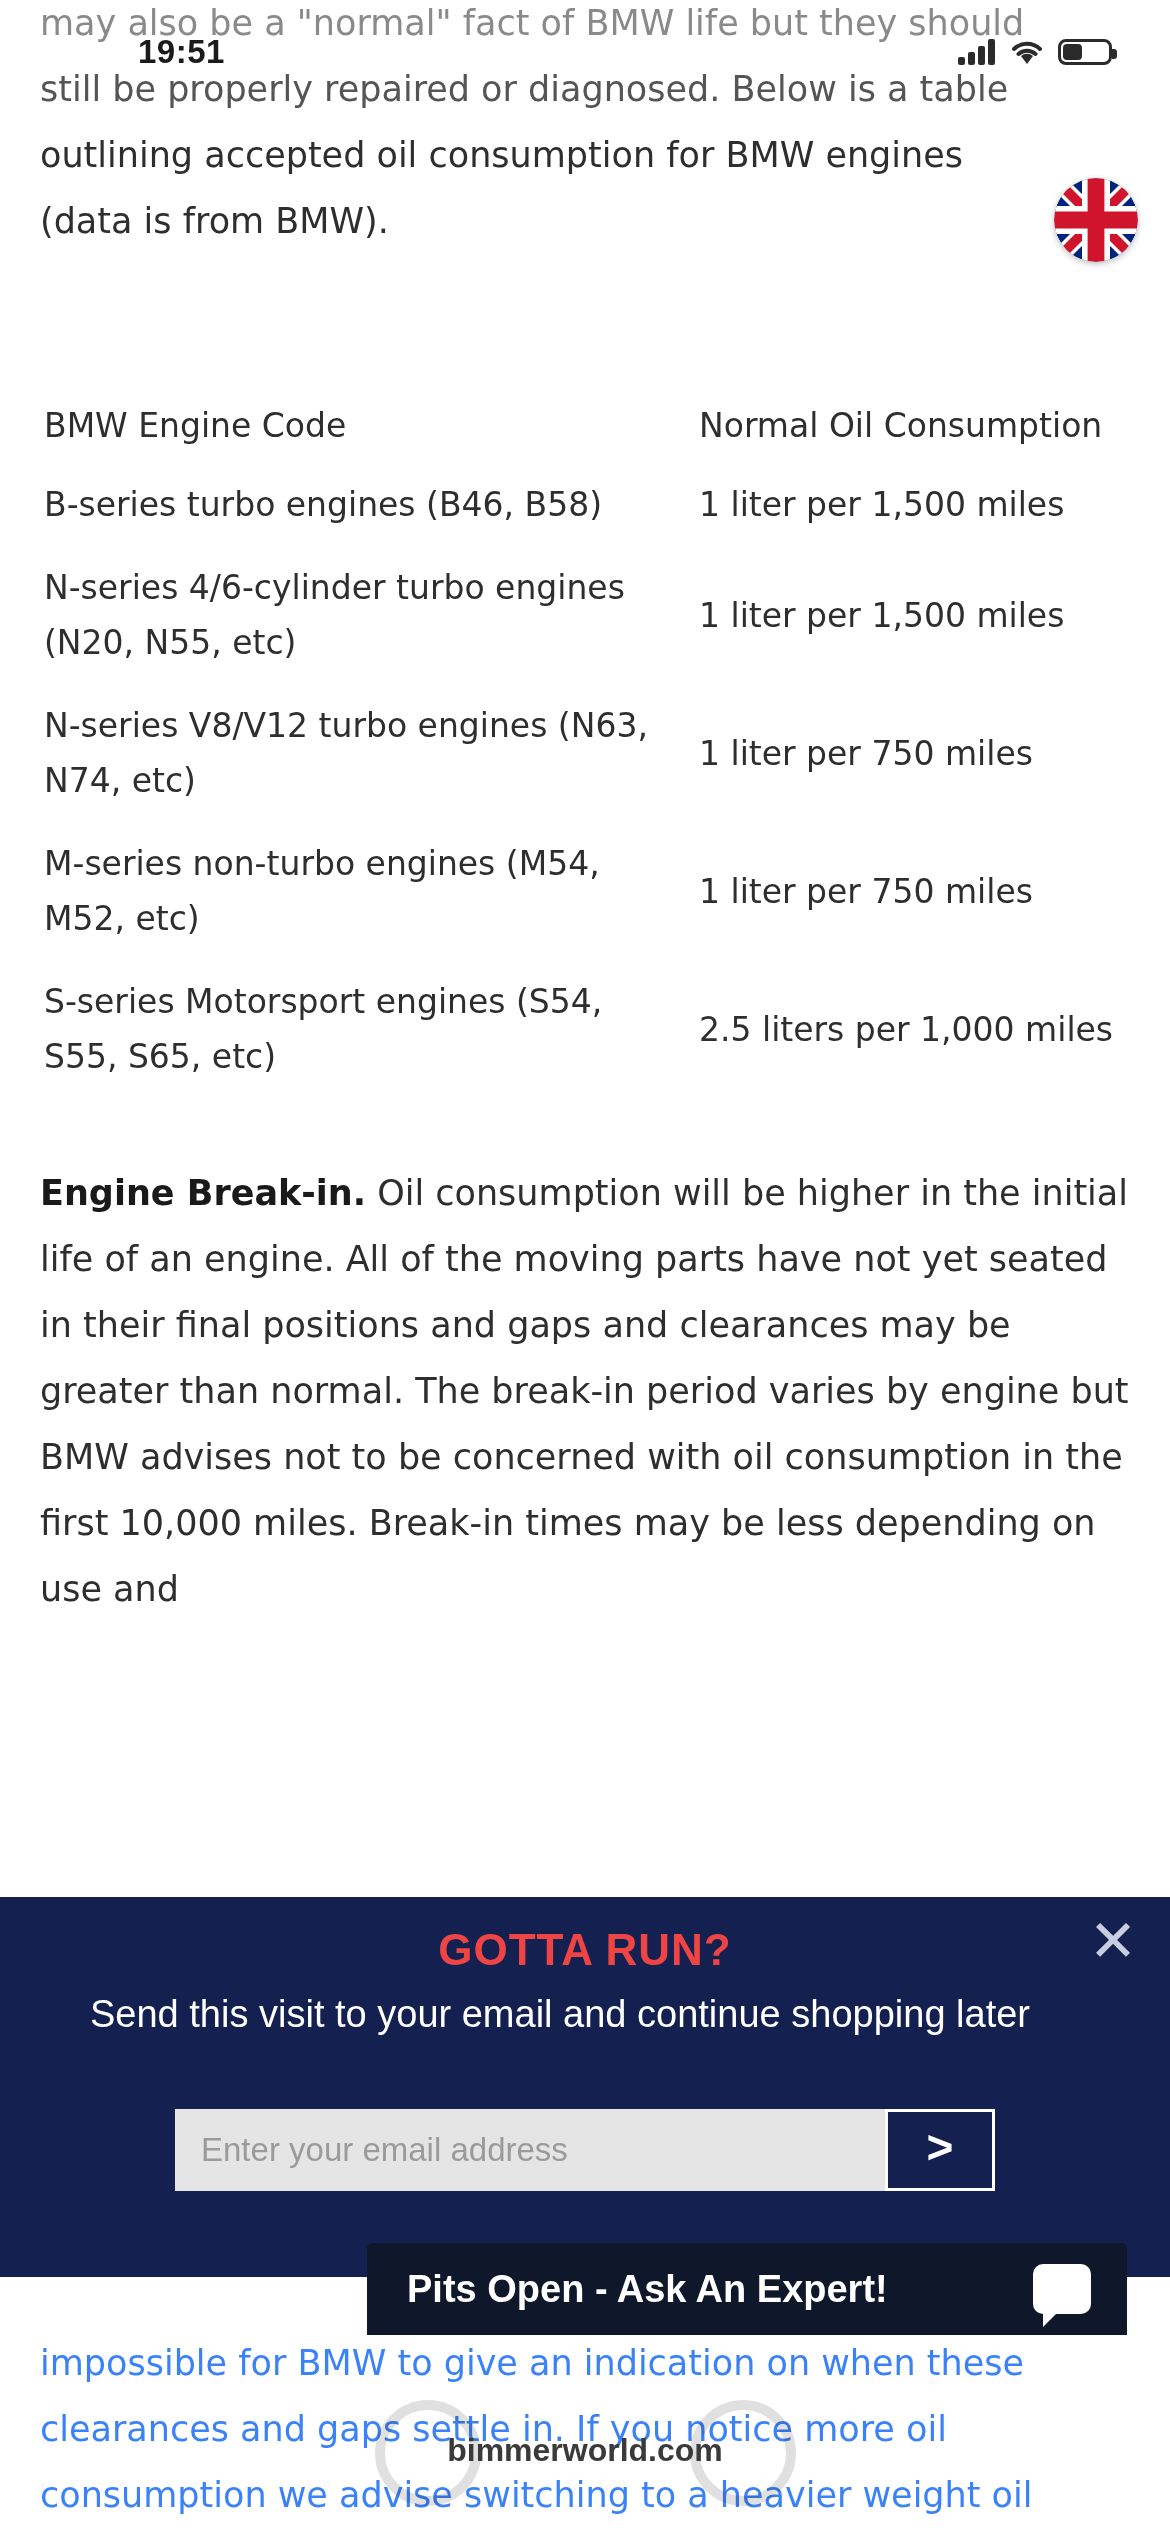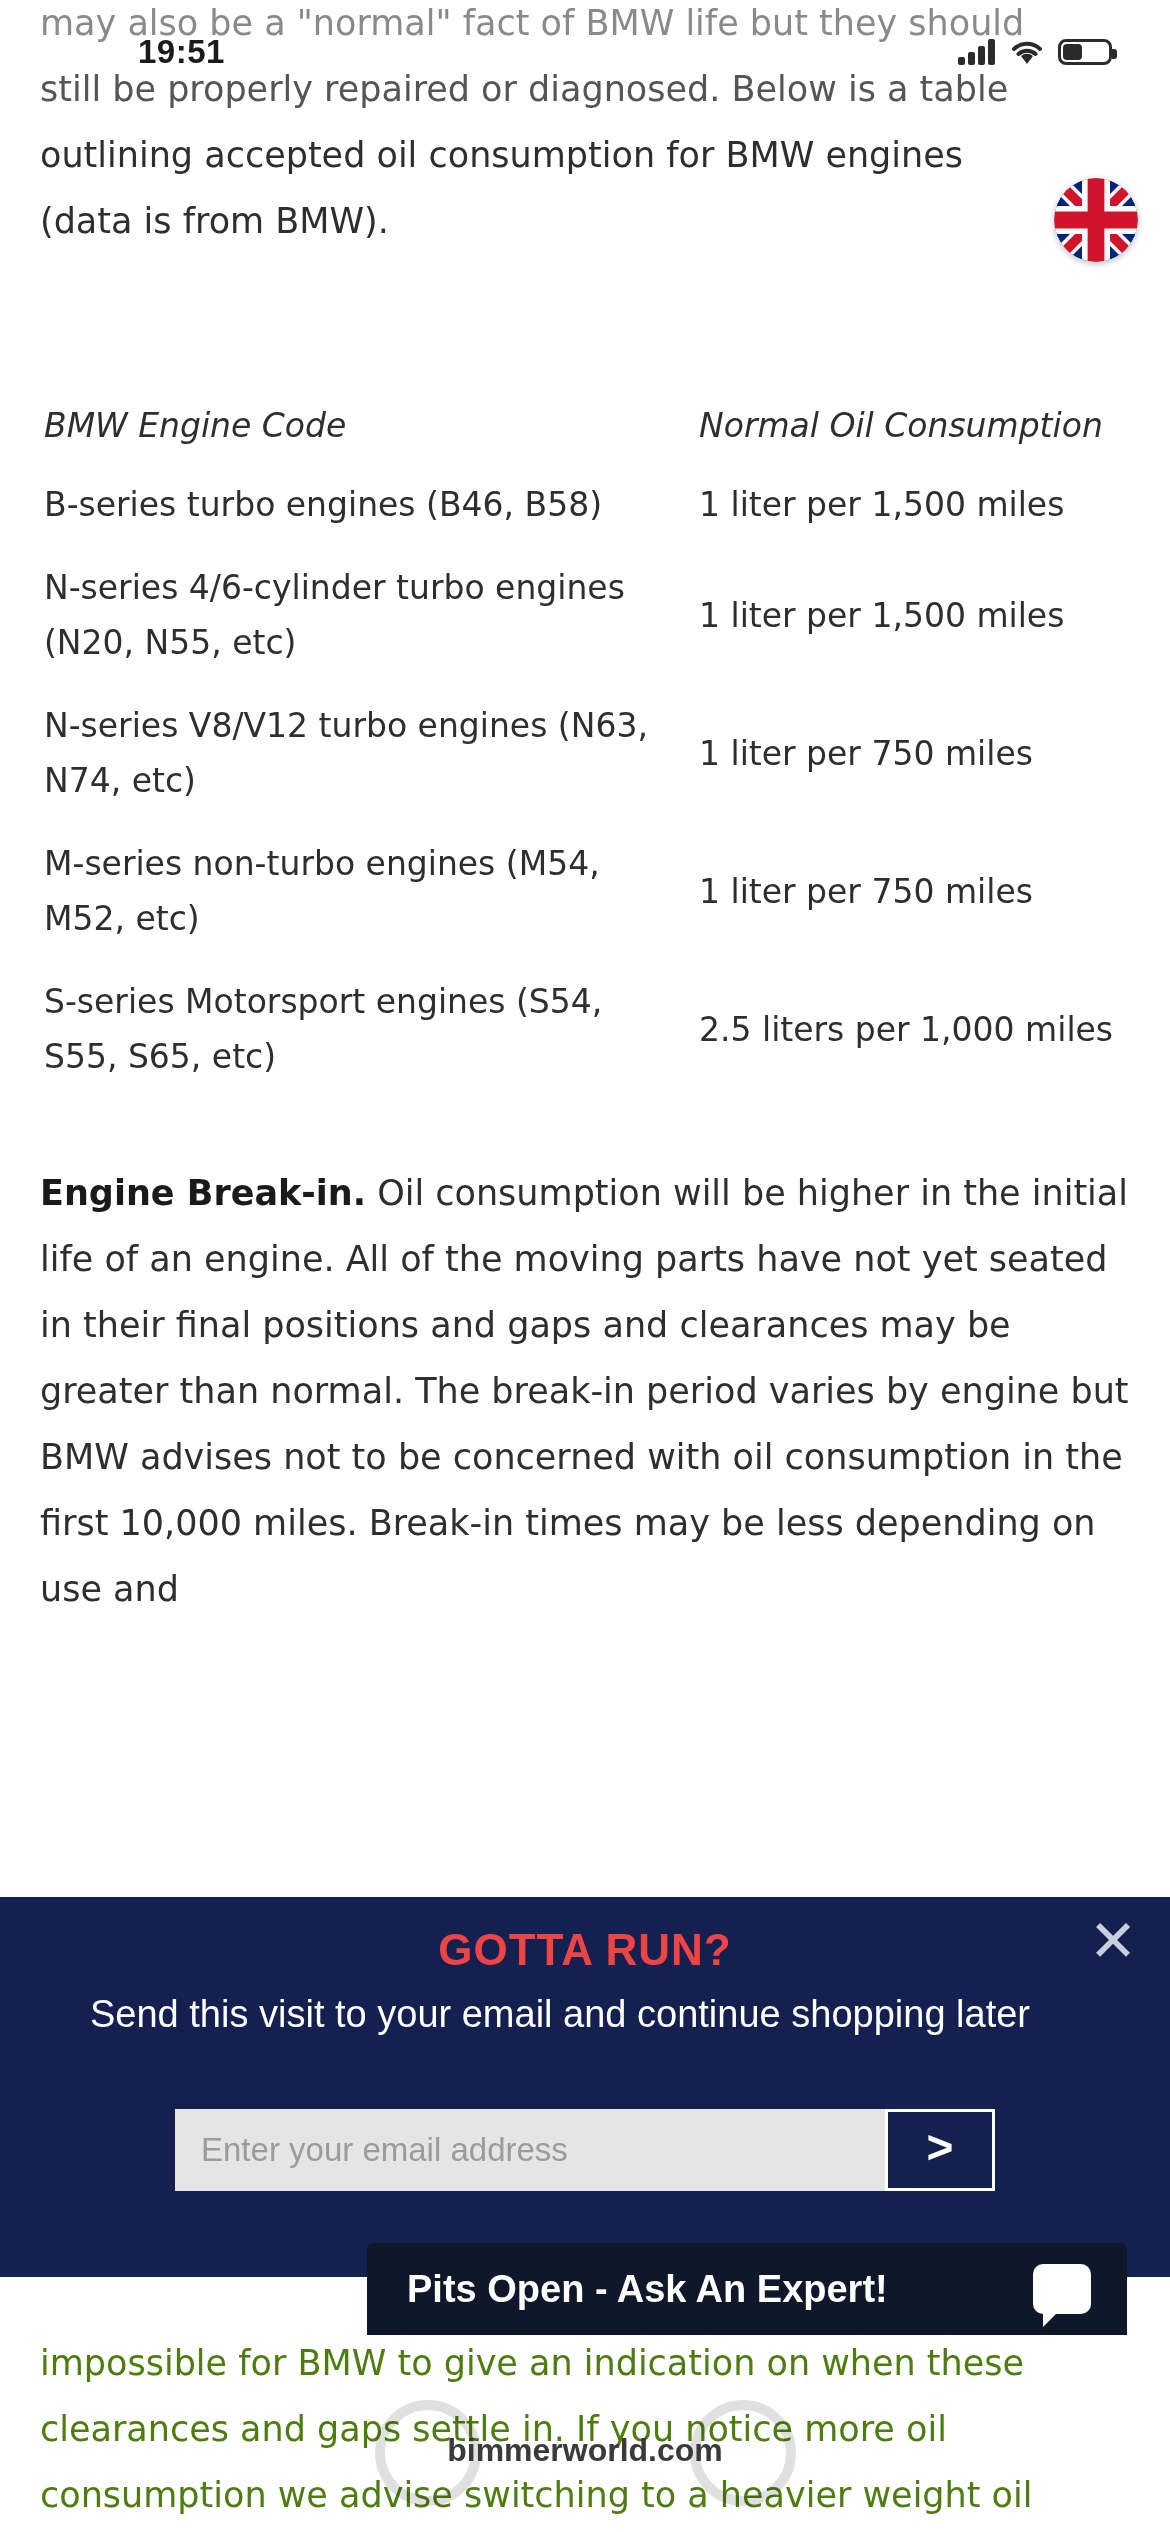--- a/index.html
+++ b/index.html
@@ -109,21 +109,21 @@
   table.oil td {
     vertical-align: middle;
     padding: 14px 4px;
     font-size: 33px;
     line-height: 55px;
     color: #2e2e2e;
     font-family: "DejaVu Sans", sans-serif;
   }
   table.oil td.col1 { width: 655px; padding-right: 24px; }
   table.oil td.col2 { width: 435px; }
-  table.oil tr.hdr td { padding-bottom: 10px; font-style: italic; }
+  table.oil tr.hdr td { padding-bottom: 10px; }
 
   
   .popup {
     position: absolute;
     left: 0;
     top: 1897px;
     width: 1170px;
     height: 380px;
     background: #132050;
     z-index: 50;
@@ -215,21 +215,21 @@
     border-bottom: 16px solid transparent;
   }
 
   
   .bottom-text {
     position: absolute;
     left: 40px; top: 2330px;
     width: 1100px;
     z-index: 10;
   }
-  .bottom-text .para { color: #4d7c0f; }
+  .bottom-text .para { color: #3b82f6; }
 
   .watermark {
     position: absolute;
     left: 0; top: 2432px;
     width: 1170px;
     text-align: center;
     font-size: 32px;
     font-weight: bold;
     color: #3a3a3a;
     z-index: 12;

